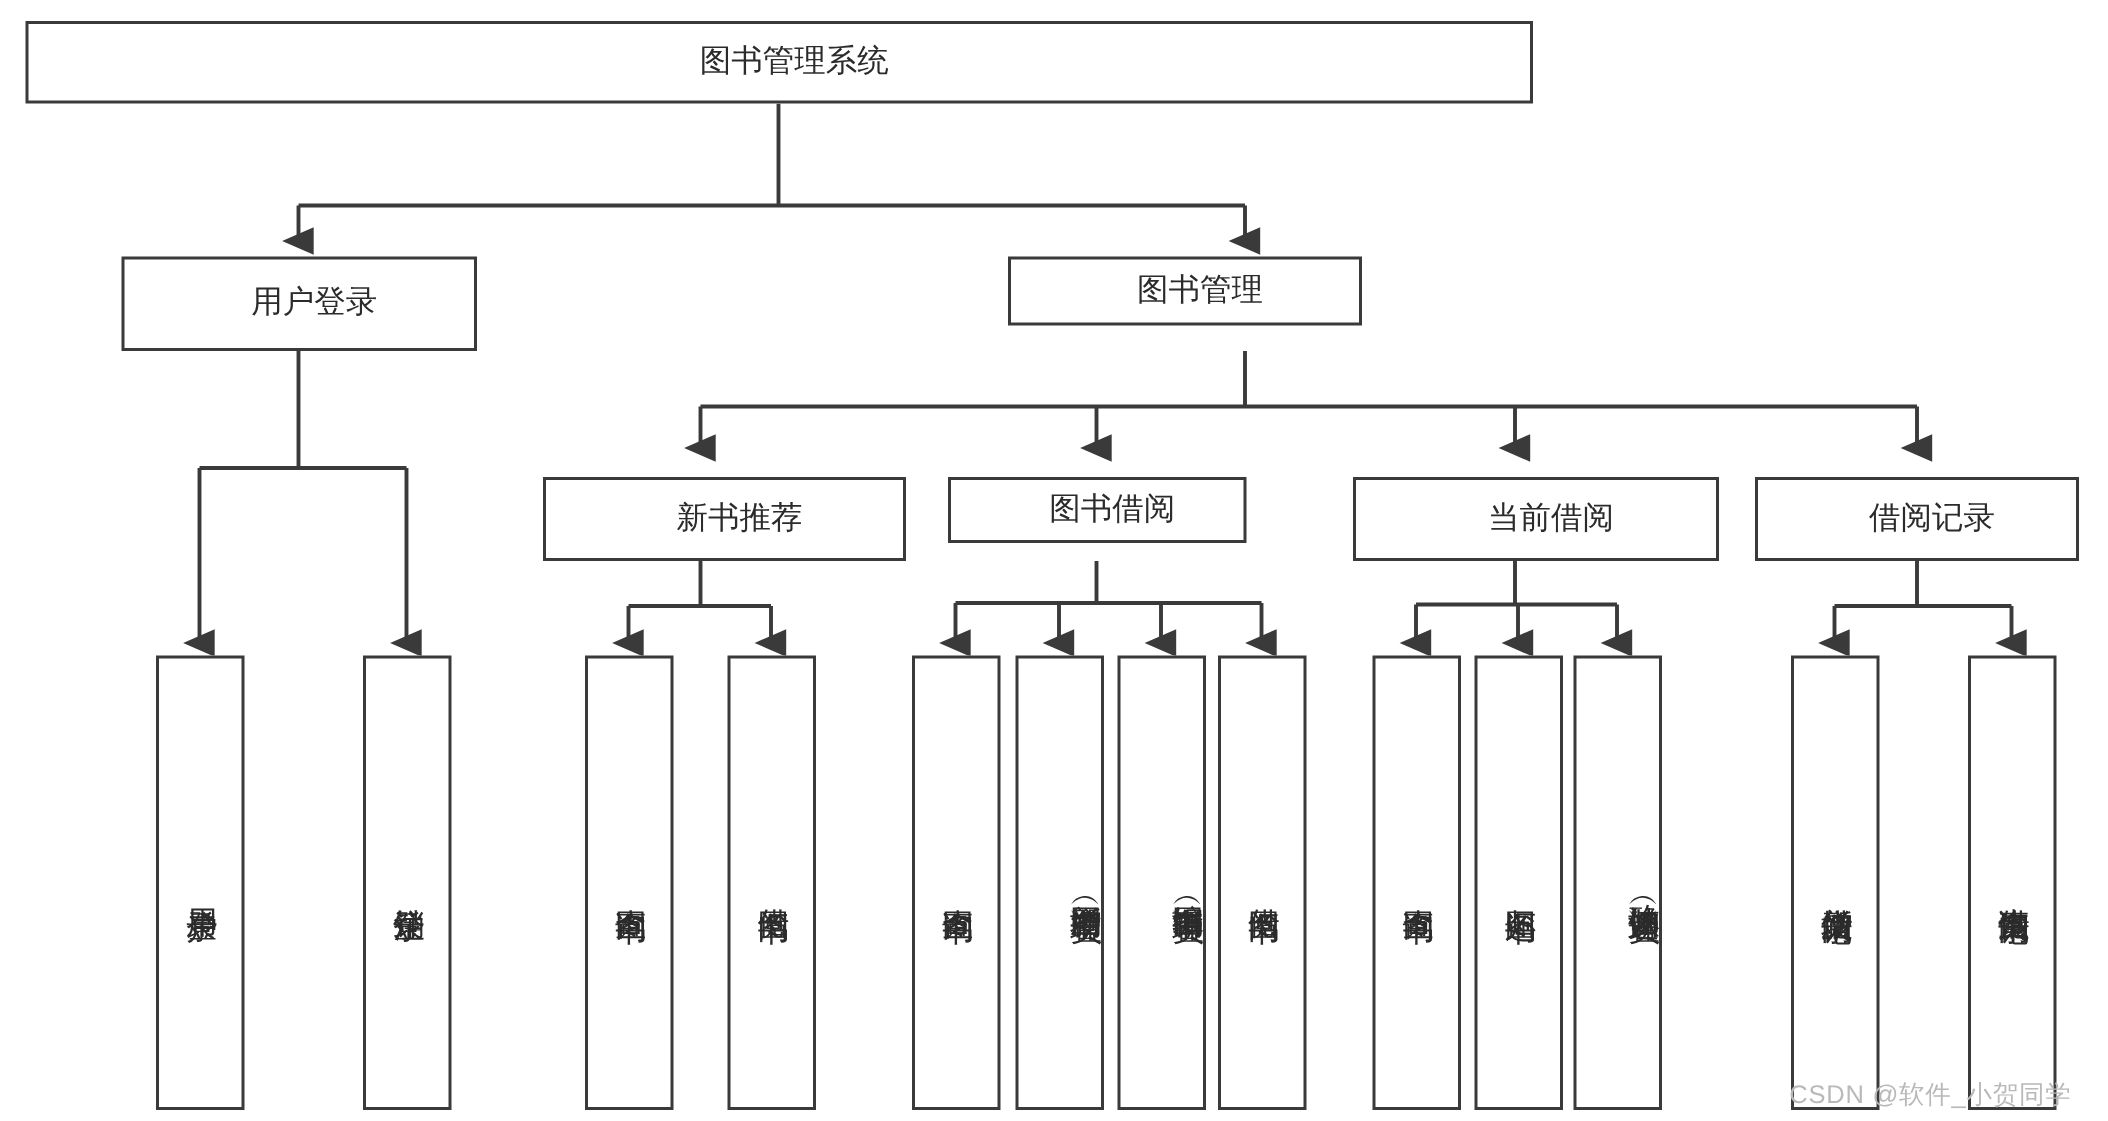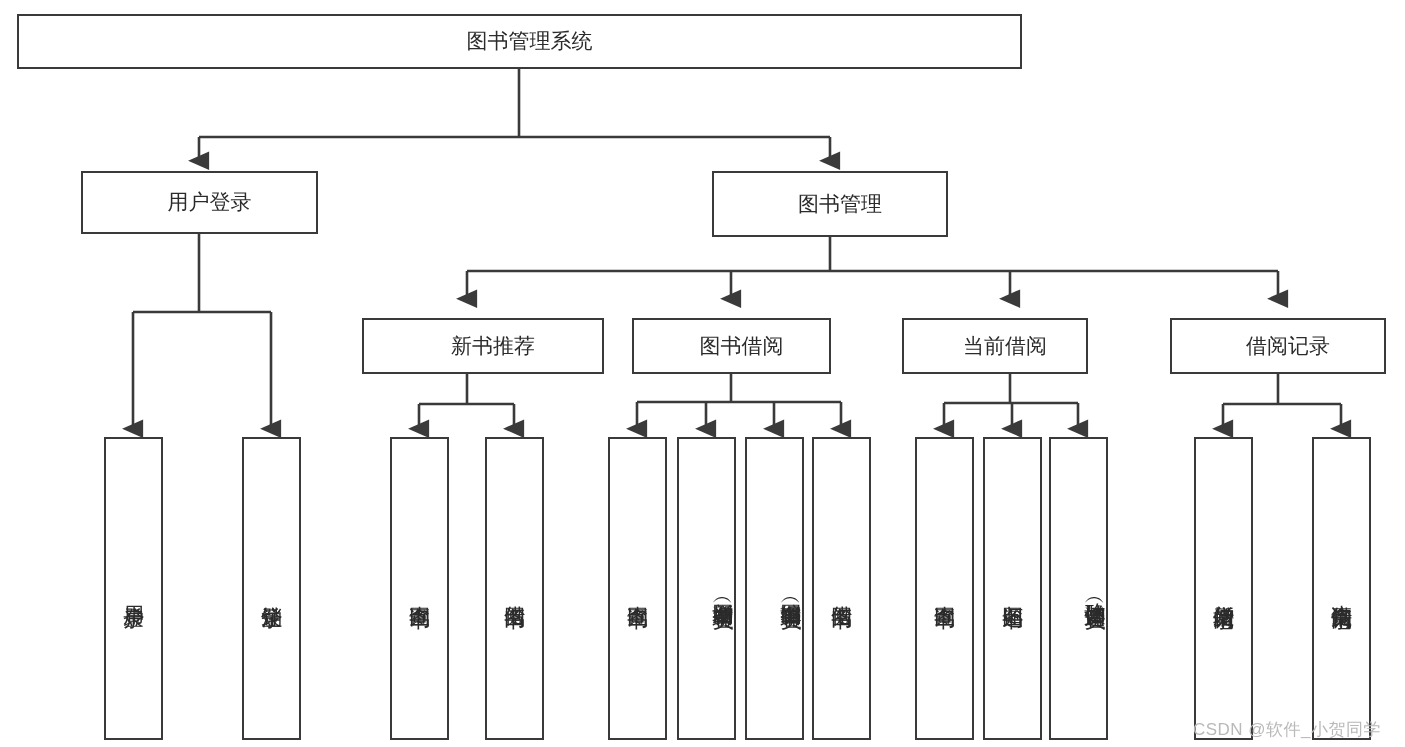--- a/index.html
+++ b/index.html
@@ -120,31 +120,31 @@
     </g>
   </svg>
 
   <div class="node h" style="left:17px; top:14px; width:1005px; height:55px;">
     <span>图书管理系统</span>
   </div>
 
   <div class="node h" style="left:81px; top:171px; width:237px; height:63px;">
     <span>用户登录</span>
   </div>
-  <div class="node h" style="left:712px; top:171px; width:236px; height:66px;">
+  <div class="node h" style="left:672px; top:171px; width:236px; height:46px;">
     <span>图书管理</span>
   </div>
 
   <div class="node h" style="left:362px; top:318px; width:242px; height:56px;">
     <span>新书推荐</span>
   </div>
-  <div class="node h" style="left:632px; top:318px; width:199px; height:56px;">
+  <div class="node h" style="left:632px; top:318px; width:199px; height:44px;">
     <span>图书借阅</span>
   </div>
-  <div class="node h" style="left:902px; top:318px; width:186px; height:56px;">
+  <div class="node h" style="left:902px; top:318px; width:244px; height:56px;">
     <span>当前借阅</span>
   </div>
   <div class="node h" style="left:1170px; top:318px; width:216px; height:56px;justify-content:center;">
     <span>借阅记录</span>
   </div>
 
   <div class="node v midtext" style="left:104px; top:437px; width:59px; height:303px;">
     <span>用户登录</span>
   </div>
   <div class="node v midtext" style="left:242px; top:437px; width:59px; height:303px;">

